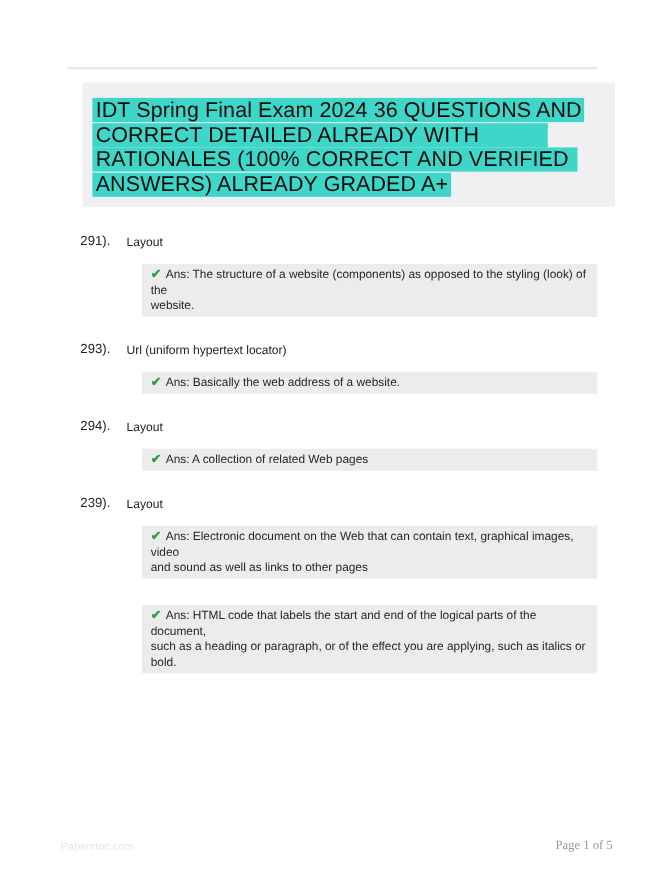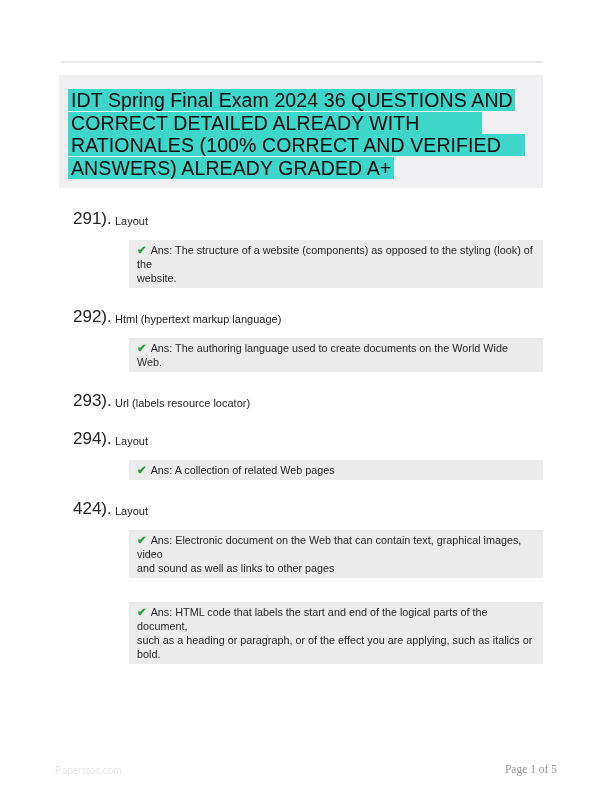--- a/index.html
+++ b/index.html
@@ -19,60 +19,60 @@
   .top-rule {
     position: absolute;
     left: 61px;
     top: 61px;
     width: 482px;
     height: 2px;
     background: #e8e8ea;
   }
   .title-block {
     position: absolute;
-    left: 59px;
+    left: 75px;
     top: 75px;
     width: 484px;
     height: 113px;
     background: #f0f0f2;
     padding: 15px 8px 0 9px;
     overflow: hidden;
   }
   .title-line {
     line-height: 21.5px;
     white-space: nowrap;
   }
   .title-line .hl {
     background: #3ed6c8;
     color: #0c0c0c;
     font-size: 19.5px;
     letter-spacing: 0.1px;
     padding: 0 2px 0 3px;
   }
   .title-line.l2 .hl { padding-right: 62px; }
-  .title-line.l3 .hl { padding-right: 24px; }
+  .title-line.l3 .hl { padding-right: 8px; }
   .title-line.l4 .hl { padding-right: 3px; }
 
   .questions {
     position: absolute;
     left: 73px;
     top: 214px;
     width: 470px;
   }
   .qa-item { margin-bottom: 24px; }
   .qa-row {
     display: flex;
     align-items: flex-start;
     margin-bottom: 12px;
     line-height: 14px;
   }
   .qa-number {
     width: 42px;
     flex: 0 0 42px;
-    font-size: 17px;
+    font-size: 12px;
     color: #232323;
     position: relative;
     top: -2px;
   }
   .qa-term {
     font-size: 11px;
     color: #232323;
   }
   .answer-box {
     margin-left: 56px;
@@ -125,46 +125,40 @@
 
     <div class="qa-item">
       <div class="qa-row">
         <span class="qa-number">291).</span>
         <span class="qa-term">Layout</span>
       </div>
       <div class="answer-box"><span class="check">✔</span><span class="answer-text">Ans: The structure of a website (components) as opposed to the styling (look) of the
 website.</span></div>
     </div>
 
-    <div class="qa-item">
-      <div class="qa-row">
-        <span class="qa-number">292).</span>
-        <span class="qa-term">Html (hypertext markup language)</span>
-      </div>
-      <div class="answer-box"><span class="check">✔</span><span class="answer-text">Ans: The authoring language used to create documents on the World Wide Web.</span></div>
-    </div>
 
     <div class="qa-item">
       <div class="qa-row">
         <span class="qa-number">293).</span>
-        <span class="qa-term">Url (labels resource locator)</span>
+        <span class="qa-term">Url (uniform hypertext locator)</span>
       </div>
+      <div class="answer-box"><span class="check">✔</span><span class="answer-text">Ans: Basically the web address of a website.</span></div>
     </div>
 
     <div class="qa-item">
       <div class="qa-row">
         <span class="qa-number">294).</span>
         <span class="qa-term">Layout</span>
       </div>
       <div class="answer-box"><span class="check">✔</span><span class="answer-text">Ans: A collection of related Web pages</span></div>
     </div>
 
     <div class="qa-item">
       <div class="qa-row">
-        <span class="qa-number">424).</span>
+        <span class="qa-number">239).</span>
         <span class="qa-term">Layout</span>
       </div>
       <div class="answer-box"><span class="check">✔</span><span class="answer-text">Ans: Electronic document on the Web that can contain text, graphical images, video
 and sound as well as links to other pages</span></div>
     </div>
 
     <div class="qa-item">
       <div class="answer-box"><span class="check">✔</span><span class="answer-text">Ans: HTML code that labels the start and end of the logical parts of the document,
 such as a heading or paragraph, or of the effect you are applying, such as italics or
 bold.</span></div>

